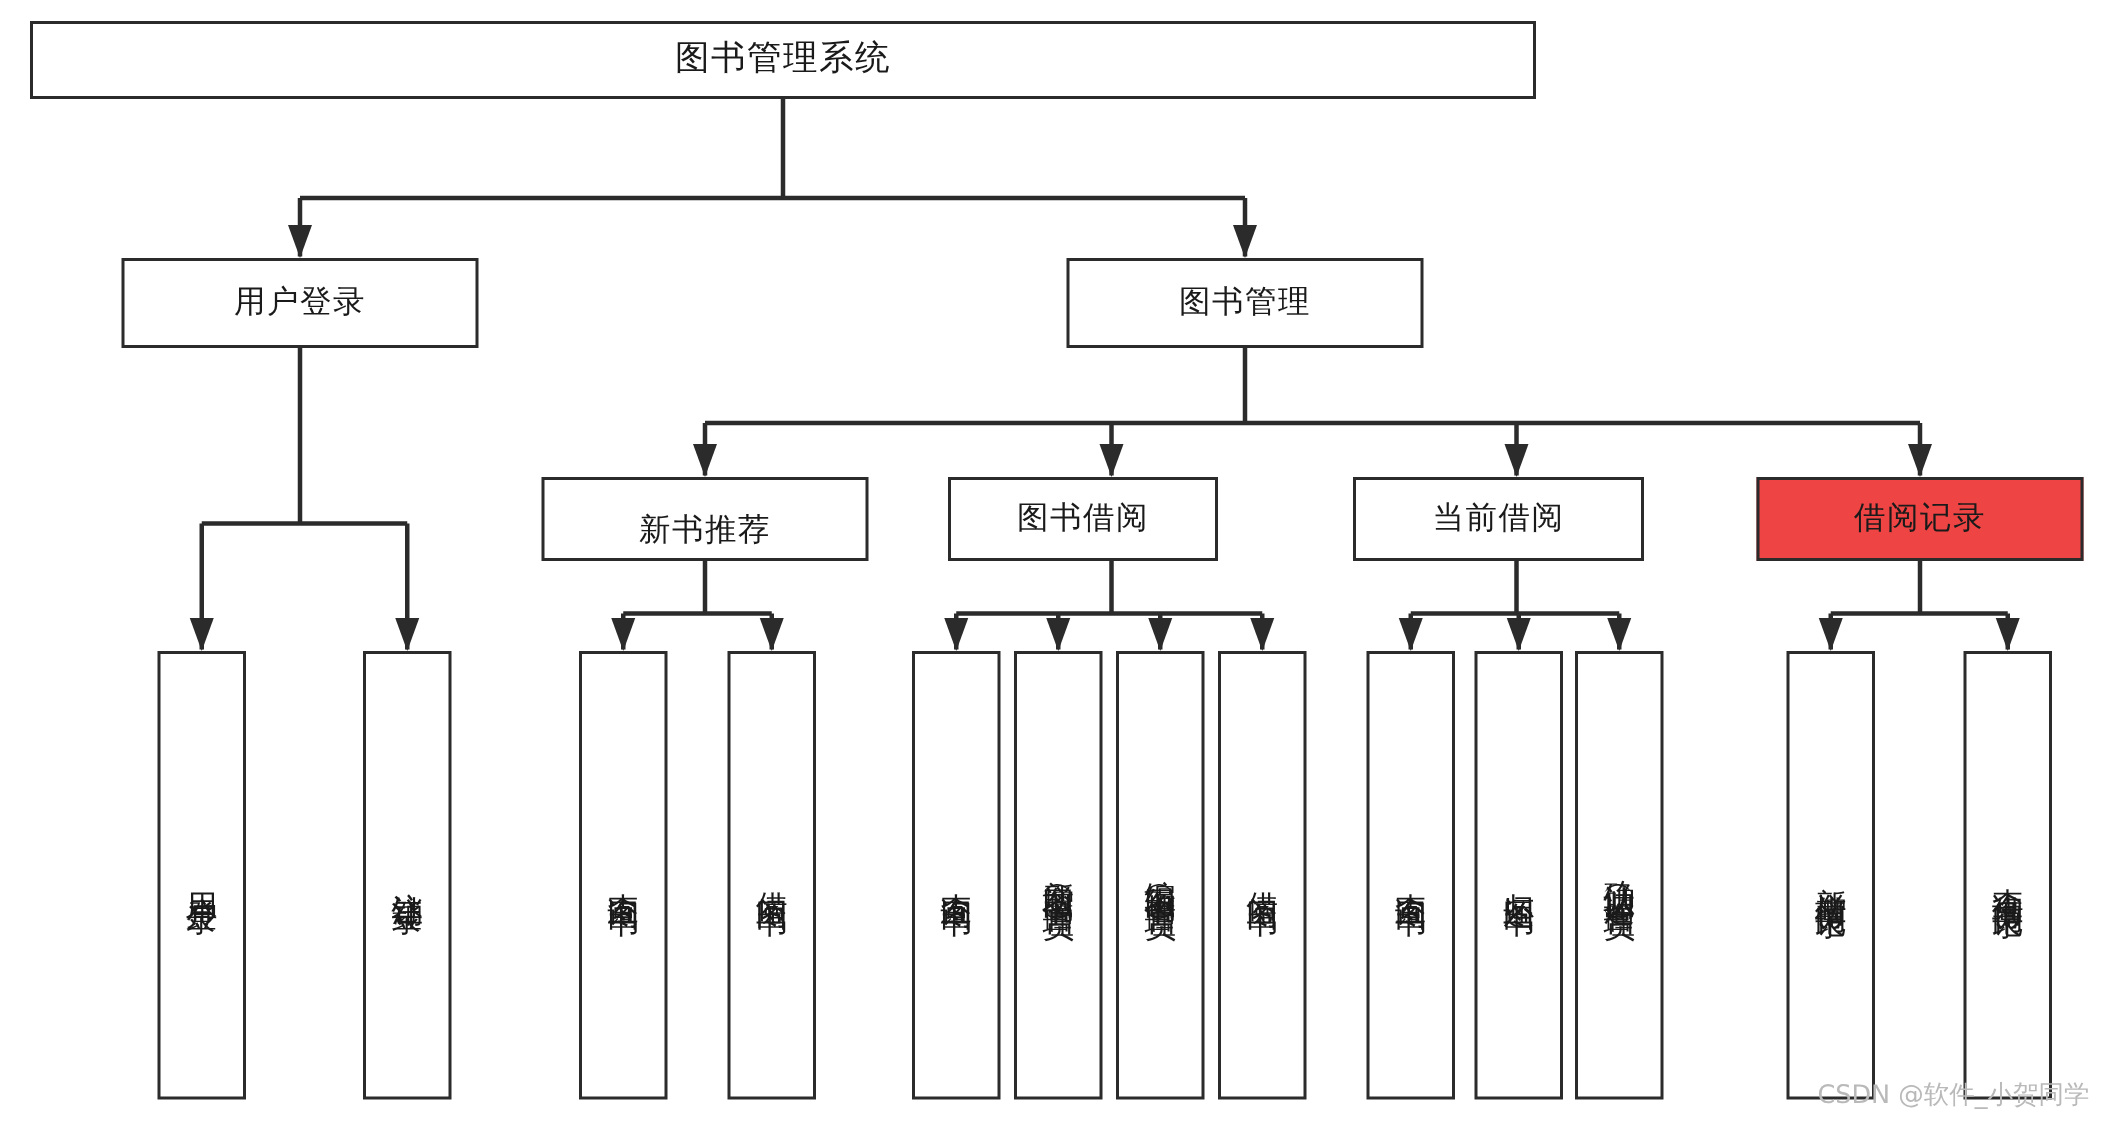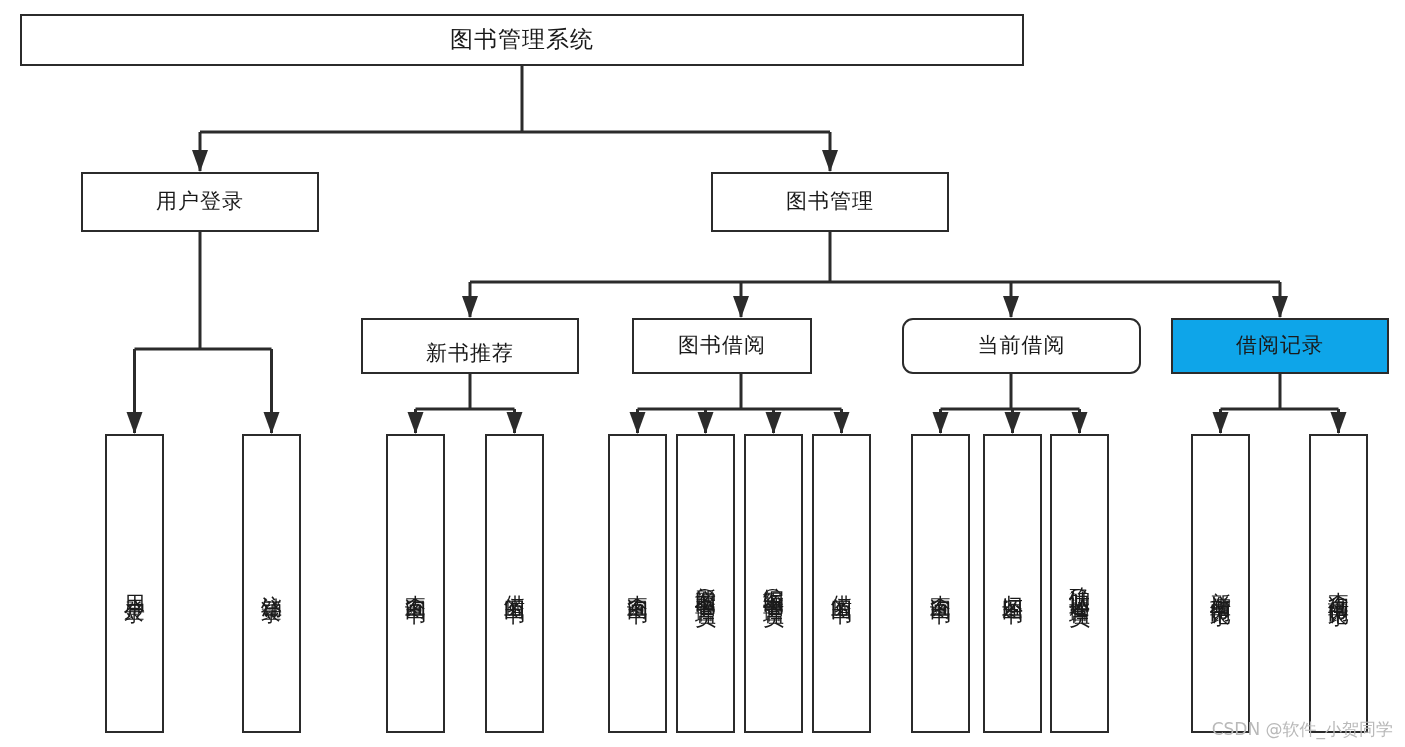--- a/index.html
+++ b/index.html
@@ -136,24 +136,24 @@
       </div>
       <div class="node node-h" style="left: 711px; top: 172px; width: 238px; height: 60px; border-color: rgb(43, 43, 43); background: rgb(255, 255, 255);">
         <span class="node-label" style="color: rgb(26, 26, 26);">图书管理</span>
       </div>
       <div class="node node-h" style="left: 361px; top: 318px; width: 218px; height: 56px; border-color: rgb(43, 43, 43); background: rgb(255, 255, 255);">
         <span class="node-label" style="color: rgb(26, 26, 26); margin-top: 16px;">新书推荐</span>
       </div>
       <div class="node node-h" style="left: 632px; top: 318px; width: 180px; height: 56px; border-color: rgb(43, 43, 43); background: rgb(255, 255, 255);">
         <span class="node-label" style="color: rgb(26, 26, 26);">图书借阅</span>
       </div>
-      <div class="node node-h" style="left: 902px; top: 318px; width: 239px; height: 56px; border-color: rgb(43, 43, 43); background: rgb(255, 255, 255); border-radius: 11px;">
+      <div class="node node-h" style="left: 902px; top: 318px; width: 194px; height: 56px; border-color: rgb(43, 43, 43); background: rgb(255, 255, 255);">
         <span class="node-label" style="color: rgb(26, 26, 26);">当前借阅</span>
       </div>
-      <div class="node node-h" style="left: 1171px; top: 318px; width: 218px; height: 56px; border-color: rgb(43, 43, 43); background: #0ea5e9;">
+      <div class="node node-h" style="left: 1171px; top: 318px; width: 218px; height: 56px; border-color: rgb(43, 43, 43); background: #ef4444;">
         <span class="node-label" style="color: rgb(26, 26, 26);">借阅记录</span>
       </div>
       <div class="node node-v" style="left: 105px; top: 434px; width: 59px; height: 299px; border-color: rgb(43, 43, 43); background: rgb(255, 255, 255);">
         <span class="node-label" style="color: rgb(26, 26, 26);">用户登录</span>
       </div>
       <div class="node node-v" style="left: 242px; top: 434px; width: 59px; height: 299px; border-color: rgb(43, 43, 43); background: rgb(255, 255, 255);">
         <span class="node-label" style="color: rgb(26, 26, 26);">注销登录</span>
       </div>
       <div class="node node-v" style="left: 386px; top: 434px; width: 59px; height: 299px; border-color: rgb(43, 43, 43); background: rgb(255, 255, 255);">
         <span class="node-label" style="color: rgb(26, 26, 26);">查询图书</span>

